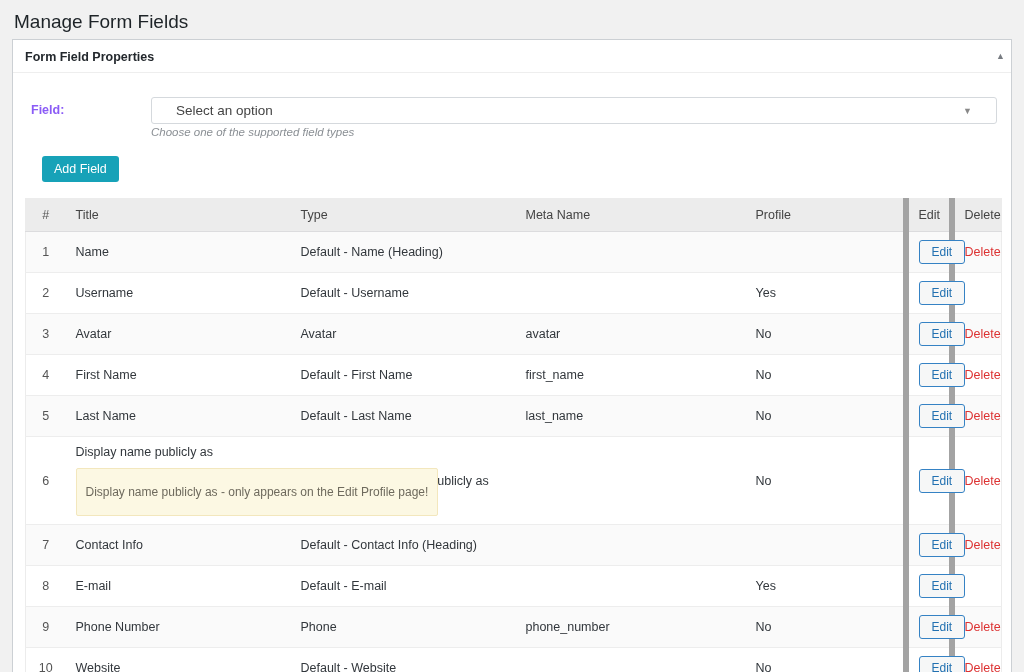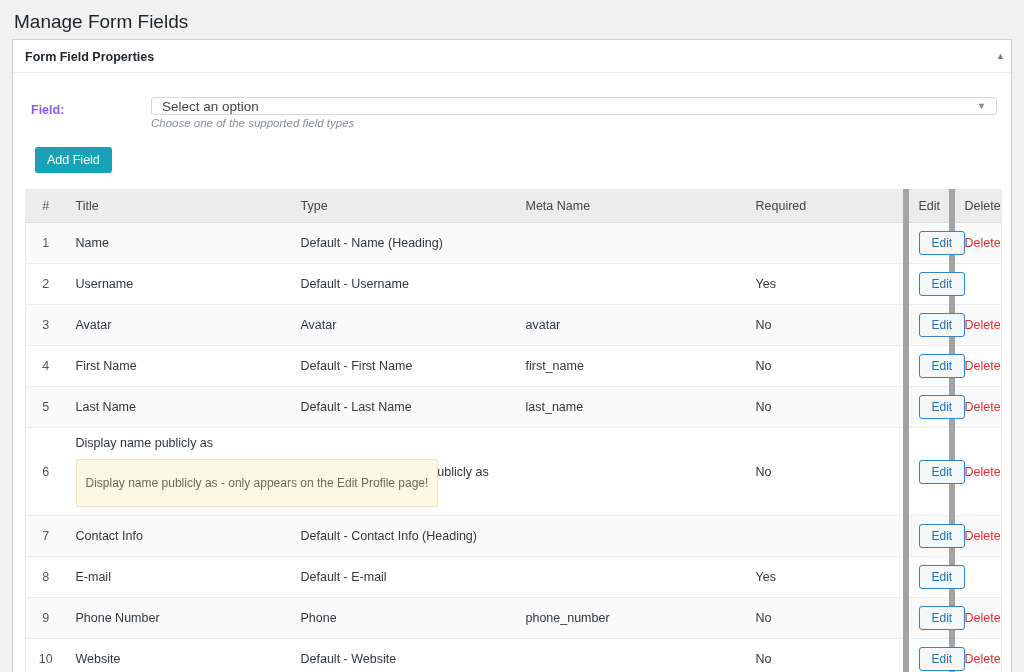--- a/index.html
+++ b/index.html
@@ -49,38 +49,38 @@
     font-weight: bold;
     font-size: 12.5px;
     color: #8b5cf6;
     padding-top: 6px;
   }
   .field-control { flex: 1; }
   .select-box {
     border: 1px solid #d5d9dd;
     border-radius: 3px;
     background: #ffffff;
-    height: 18px;
+    height: 27px;
     display: flex;
     align-items: center;
     justify-content: space-between;
-    padding: 0 10px;
+    padding: 0 24px;
     color: #444;
     font-size: 13.5px;
     cursor: pointer;
   }
   .caret { color: #888; font-size: 9px; }
   .help-text {
     font-style: italic;
     color: #8a8f94;
     font-size: 11.5px;
     margin-top: 2px;
   }
   .add-btn {
-    margin: 18px 0 16px 10px;
+    margin: 18px 0 16px 17px;
     background: #17a2b8;
     color: #ffffff;
     border: none;
     border-radius: 3px;
     padding: 6px 12px;
     font-size: 12.5px;
     font-family: "Liberation Sans", sans-serif;
     cursor: pointer;
   }
 
@@ -179,21 +179,21 @@
           <col style="width:160px">
           <col style="width:46px">
           <col style="width:50px">
         </colgroup>
         <thead>
           <tr>
             <th class="col-num">#</th>
             <th>Title</th>
             <th>Type</th>
             <th>Meta Name</th>
-            <th>Required</th>
+            <th>Profile</th>
             <th class="col-edit">Edit</th>
             <th class="col-delete">Delete</th>
           </tr>
         </thead>
         <tbody>
             <tr>
     <td class="col-num">1</td>
     <td><span>Name</span></td>
     <td>Default - Name (Heading)</td>
     <td></td>

